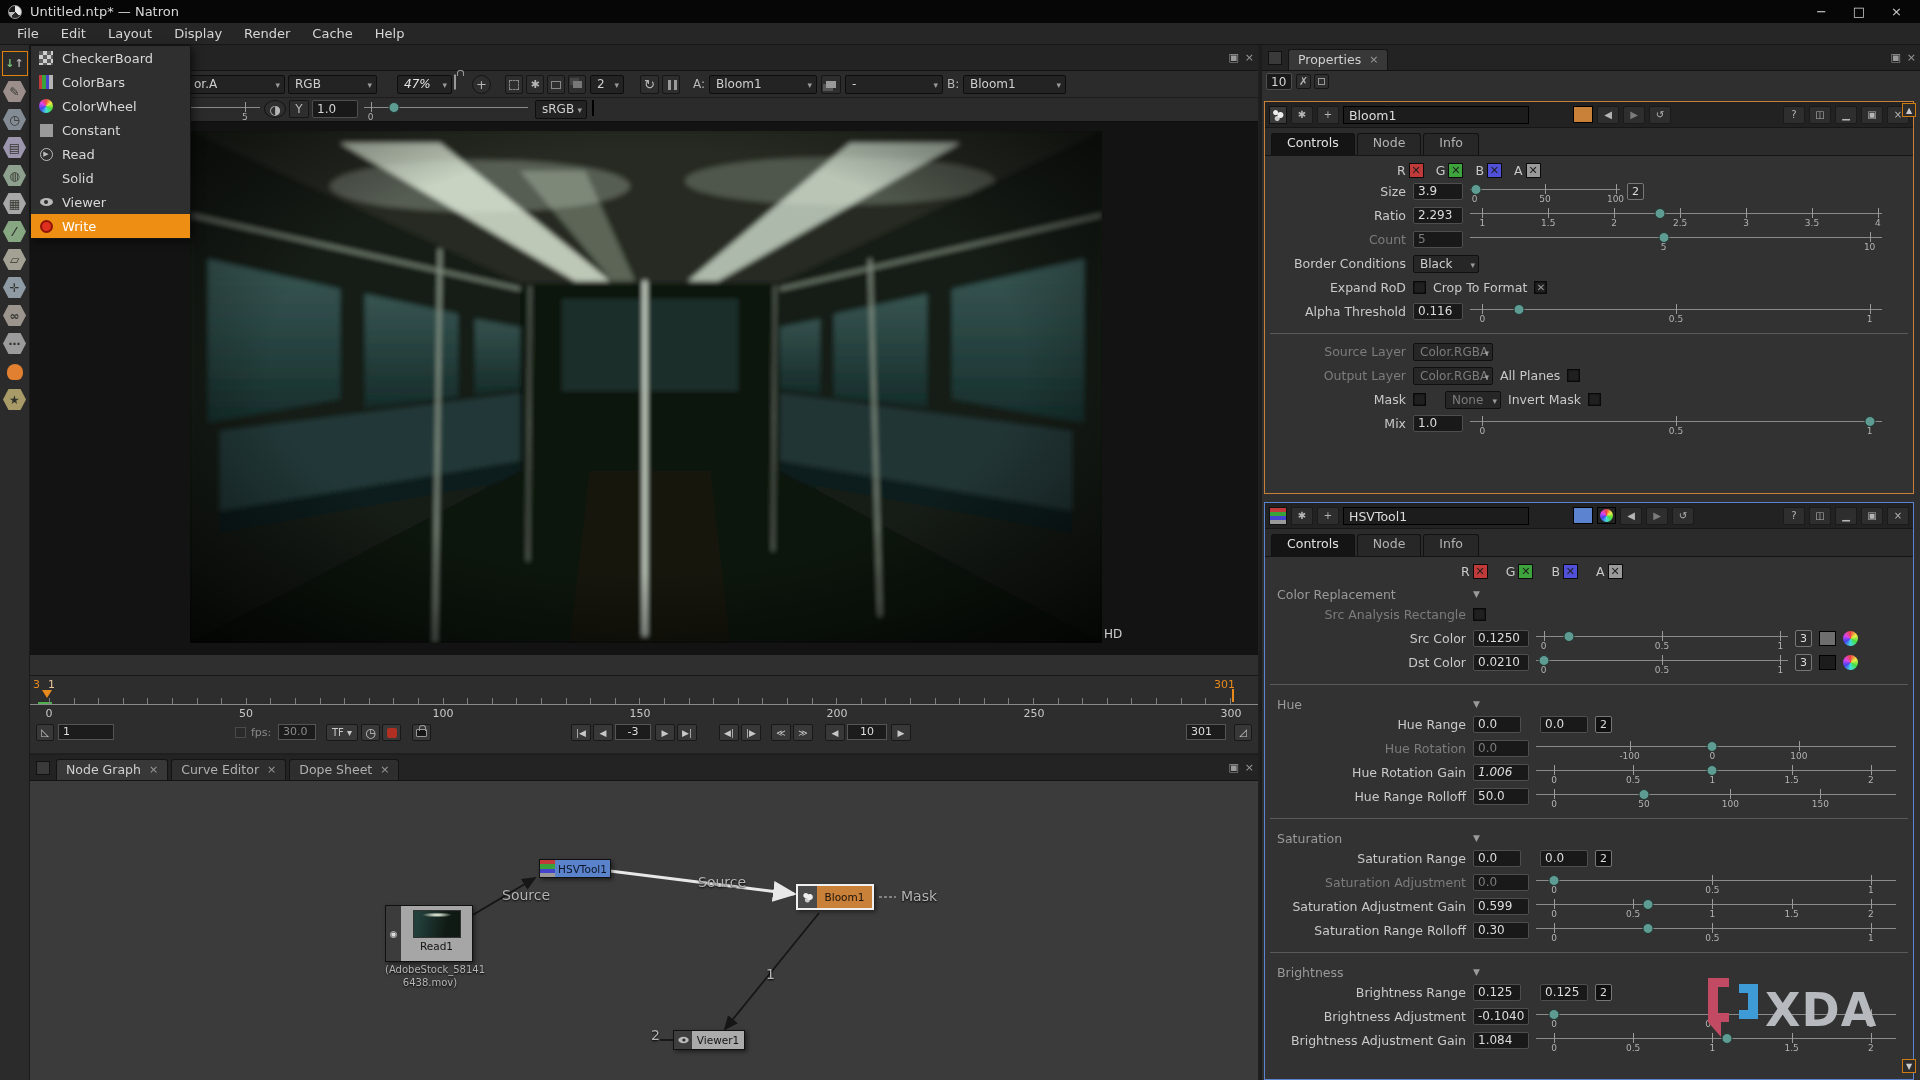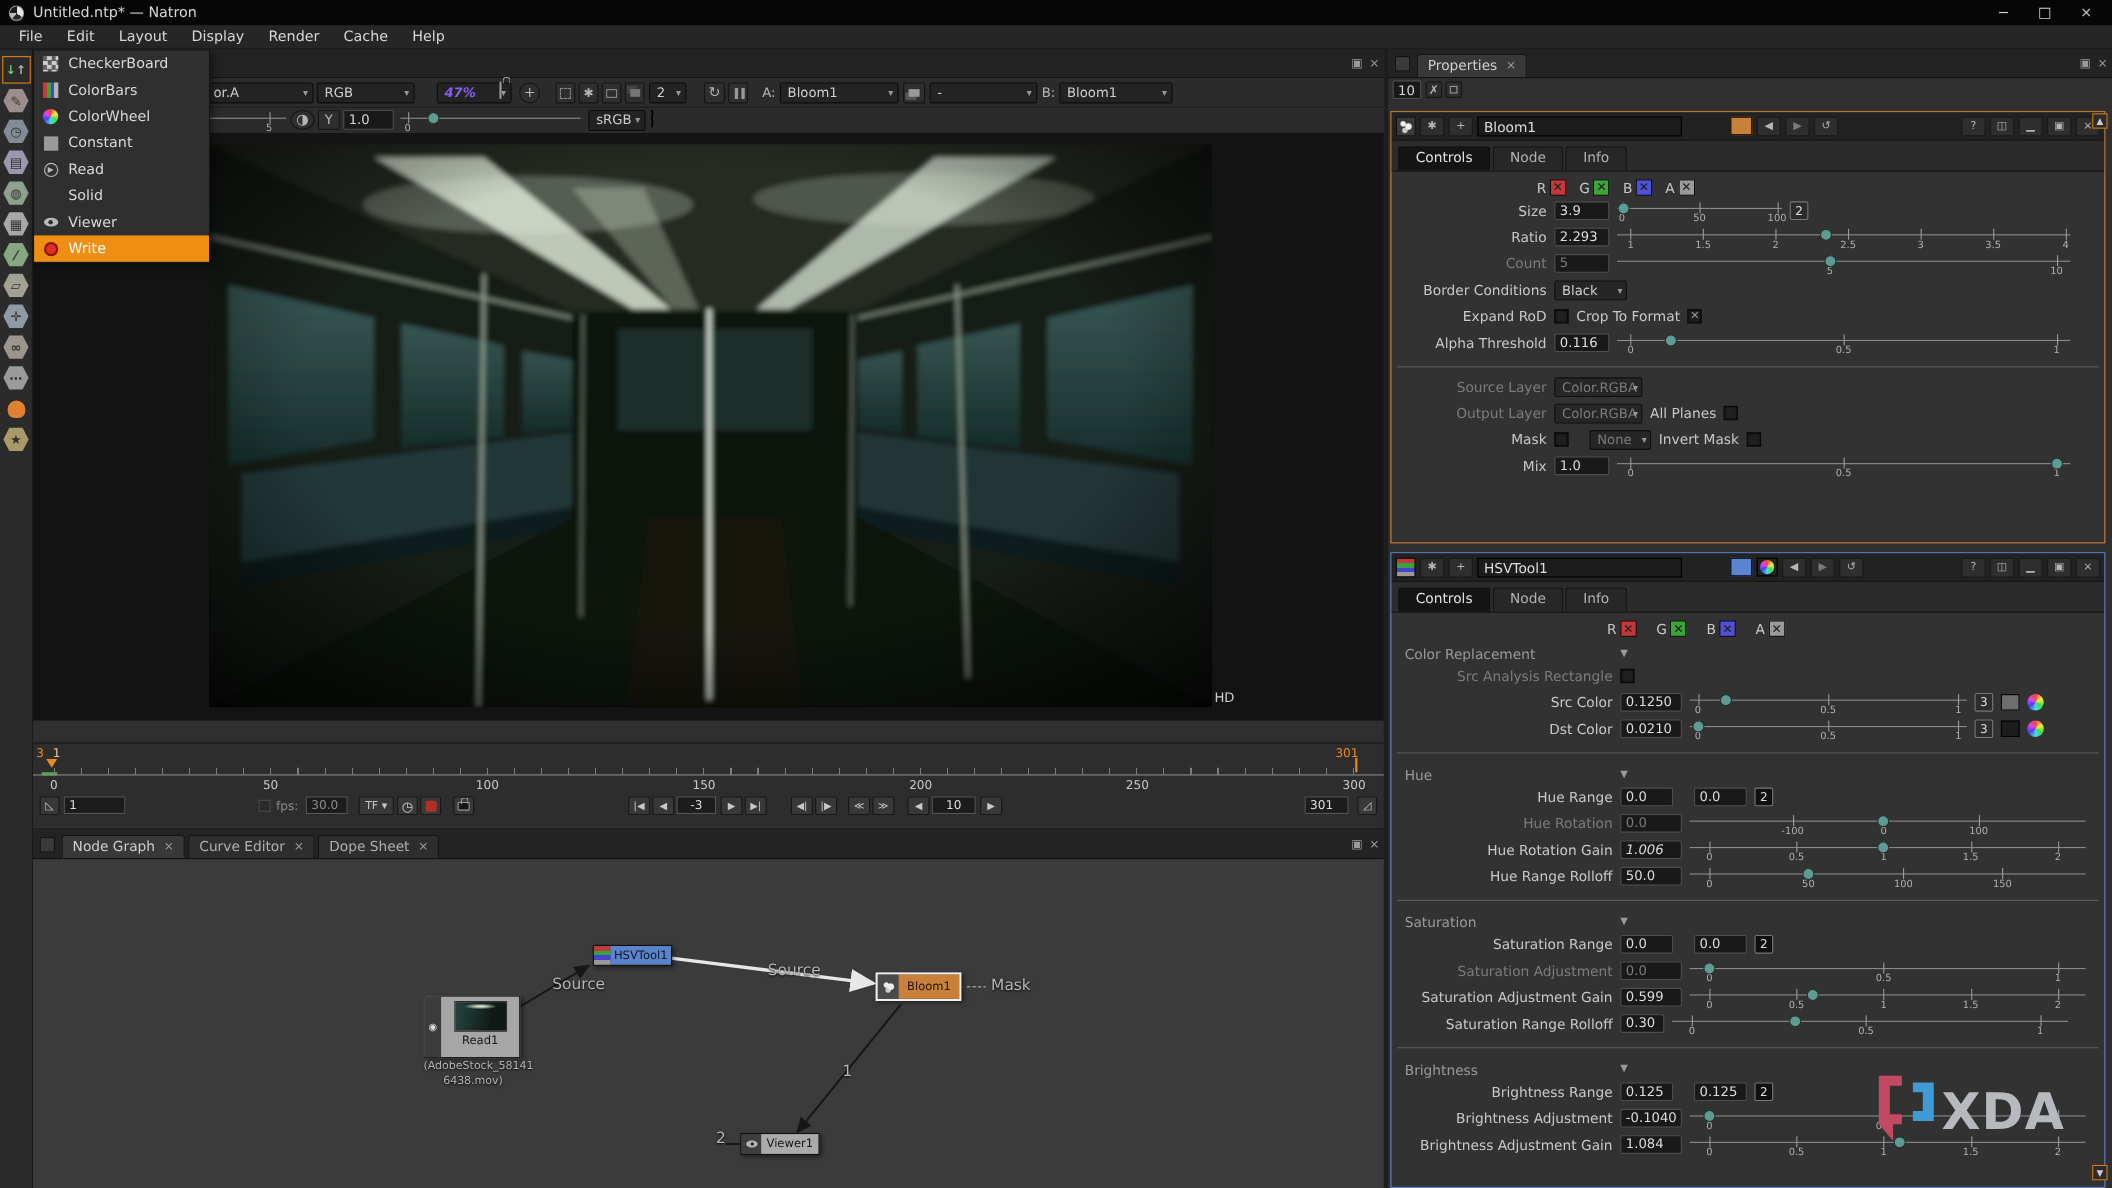--- a/index.html
+++ b/index.html
@@ -183,21 +183,21 @@
     <div class="tabbar">
       <span class="tabicons">
         <span>▣</span>
         <span>×</span>
       </span>
     </div>
 
     <div class="abs" style="left:0;top:26px;width:1228px;height:27px;background:#2b2b2b;border-bottom:1px solid #1d1d1d;">
       <span class="vdd" style="left:125px;top:4px;width:130px;padding-left:38px;">or.A</span>
       <span class="vdd" style="left:258px;top:4px;width:89px;">RGB</span>
-      <span class="vdd" style="left:367px;top:4px;width:68px;font-style:italic;color:#8b5cf6;font-weight:bold;">47%</span>
+      <span class="vdd" style="left:367px;top:4px;width:55px;font-style:italic;color:#e5e5e5;">47%</span>
       <span class="abs" style="left:424px;top:4px;"><span class="lockic"></span></span>
       <span class="vbtn" style="left:442px;top:4px;width:19px;border-radius:50%;font-size:13px;">+</span>
       <span class="vbtn" style="left:475px;top:4px;width:18px;">
           <i style="width:10px;height:10px;border:1px dashed #888;"></i>
         </span>
       <span class="vbtn" style="left:496px;top:4px;width:18px;">✱</span>
       <span class="vbtn" style="left:517px;top:4px;width:18px;">
           <i style="width:10px;height:8px;border:1px solid #888;"></i>
         </span>
       <span class="vbtn" style="left:538px;top:4px;width:18px;">
@@ -800,21 +800,21 @@
                 <span class="tl" style="left: 71%;">1.5</span>
                 <span class="tk" style="left: 93%;"></span>
                 <span class="tl" style="left: 93%;">2</span>
                 <span class="kn" style="left: 31%;"></span>
               </span>
             </span>
           </div>
           <div class="prow">
             <span class="rlab" style="width: 208px;">Saturation Range Rolloff</span>
             <span class="segs">
-              <span class="pf" style="width: 40px;">0.30</span>
+              <span class="pf" style="width: 56px;">0.30</span>
               <span class="sld" style="width: 360px;">
                 <span class="tr"></span>
                 <span class="tk" style="left: 5%;"></span>
                 <span class="tl" style="left: 5%;">0</span>
                 <span class="tk" style="left: 49%;"></span>
                 <span class="tl" style="left: 49%;">0.5</span>
                 <span class="tk" style="left: 93%;"></span>
                 <span class="tl" style="left: 93%;">1</span>
                 <span class="kn" style="left: 31%;"></span>
               </span>

